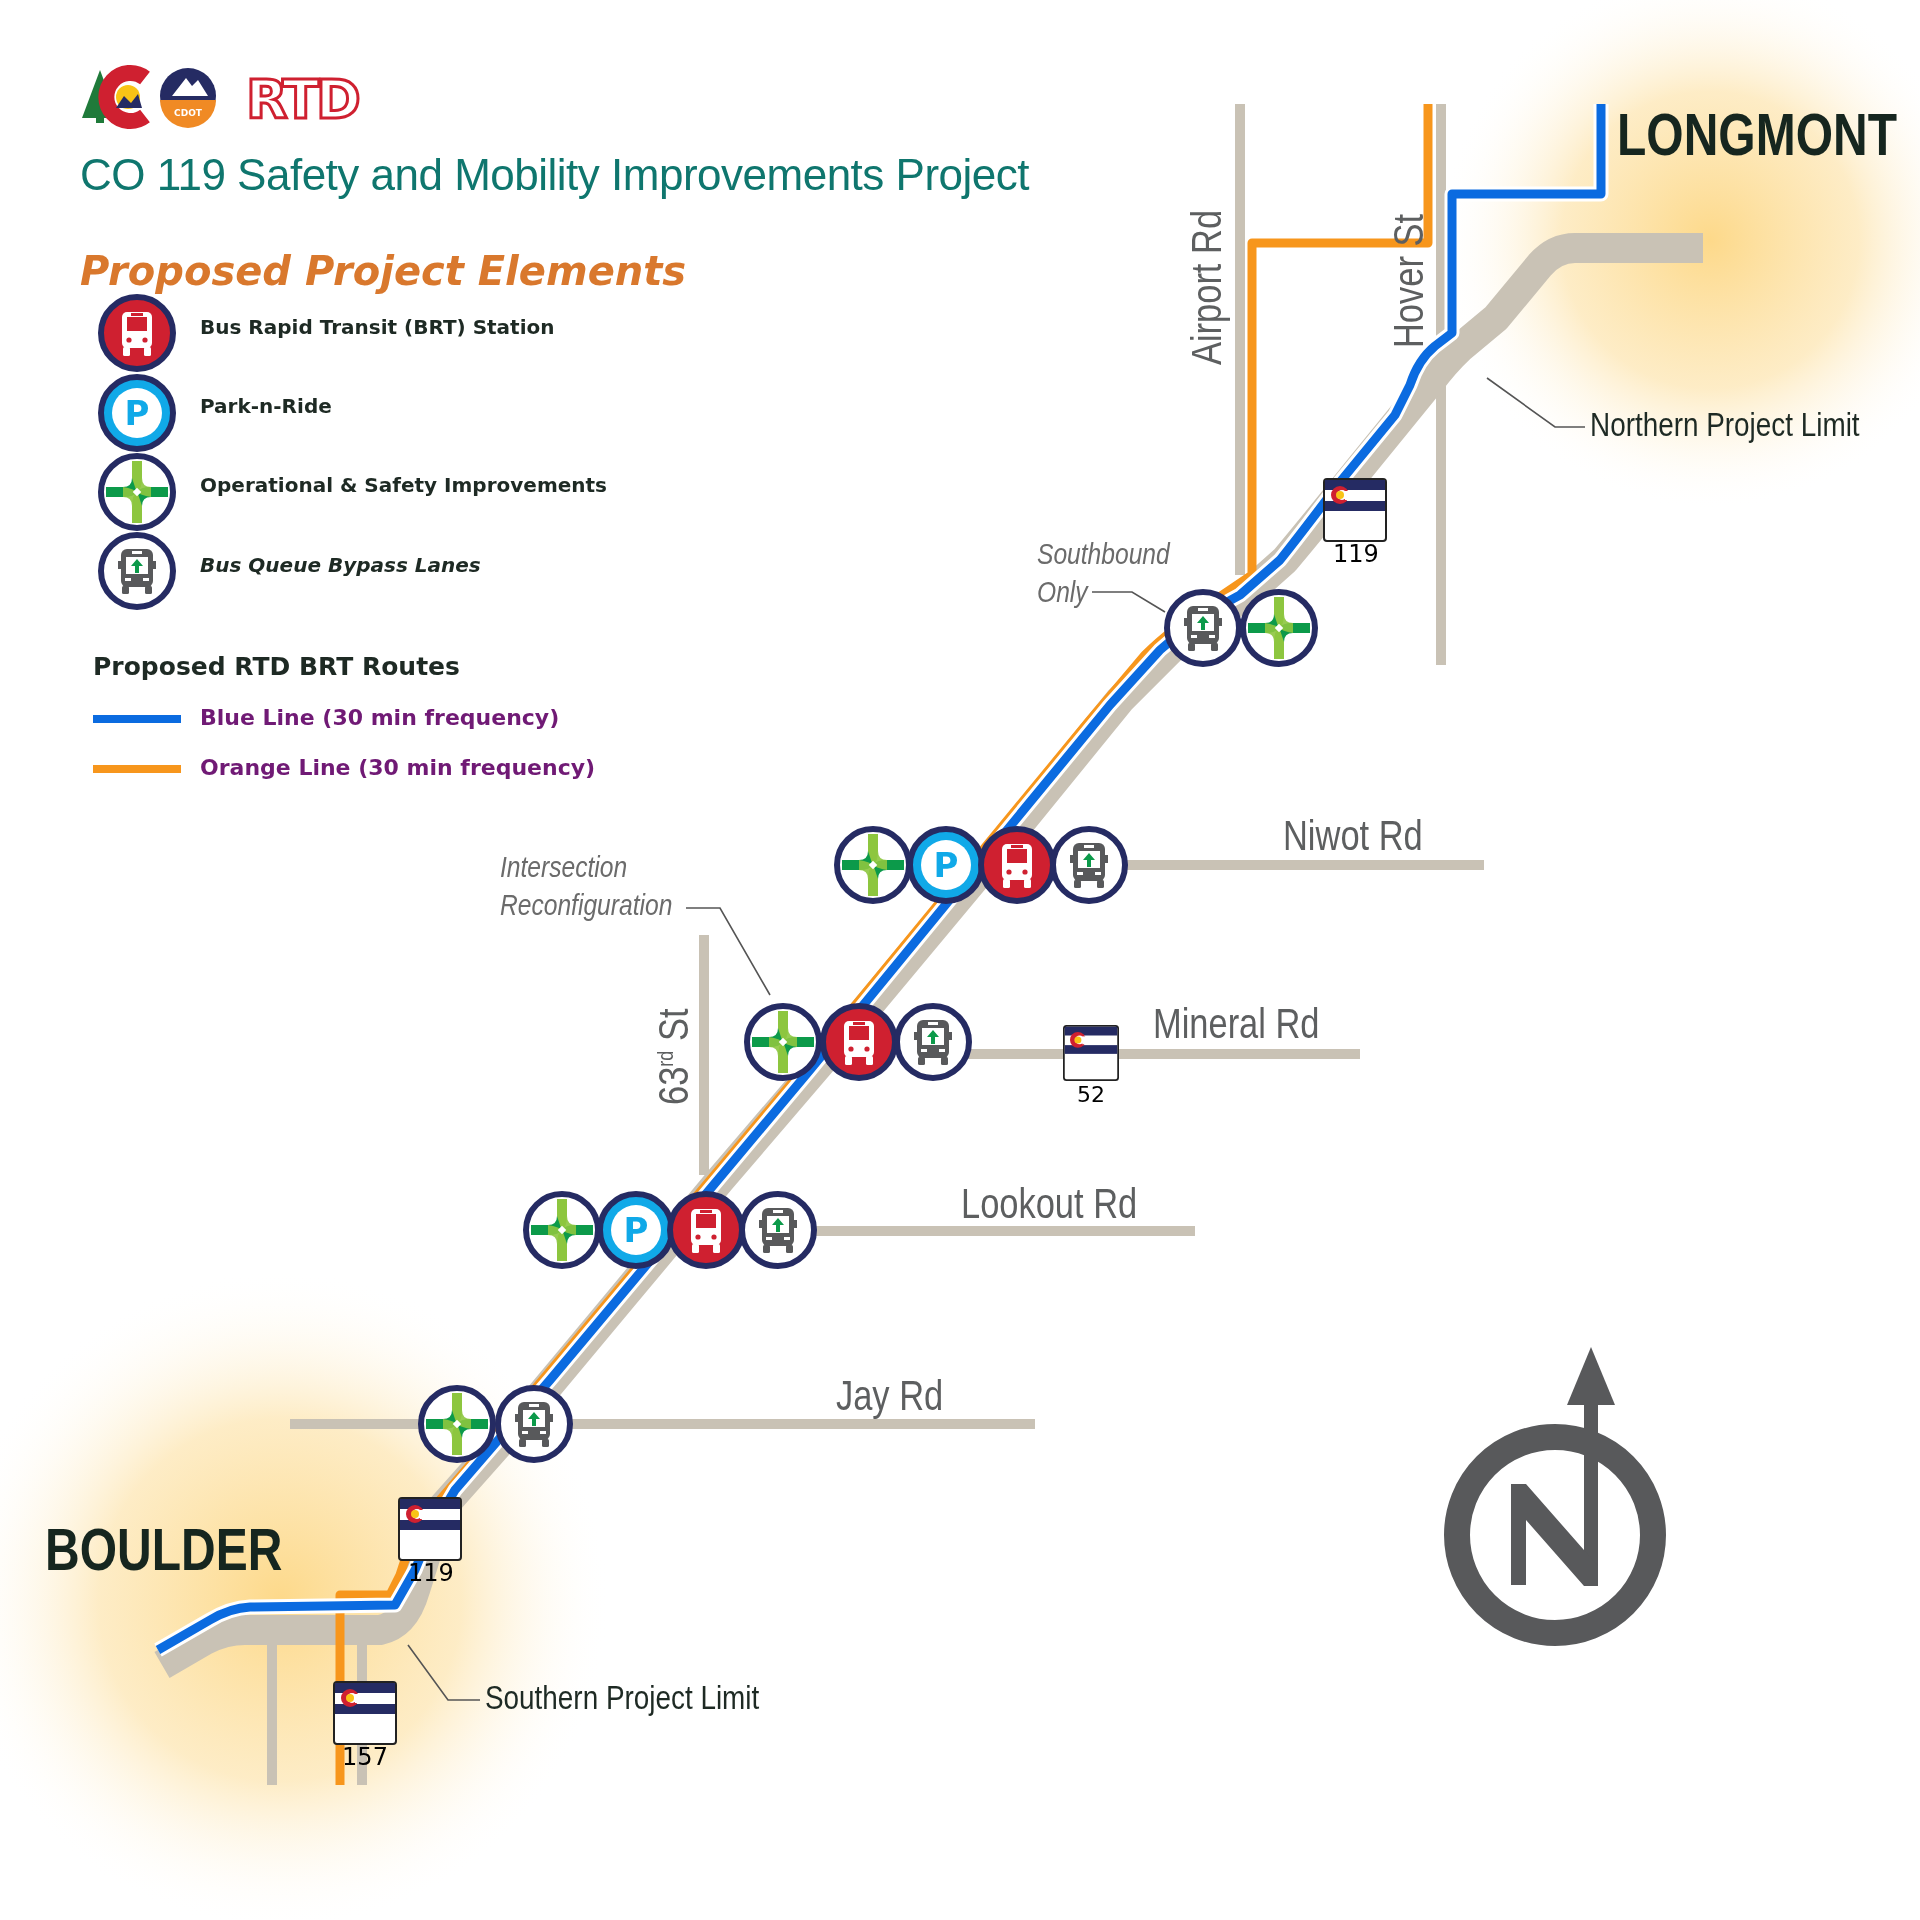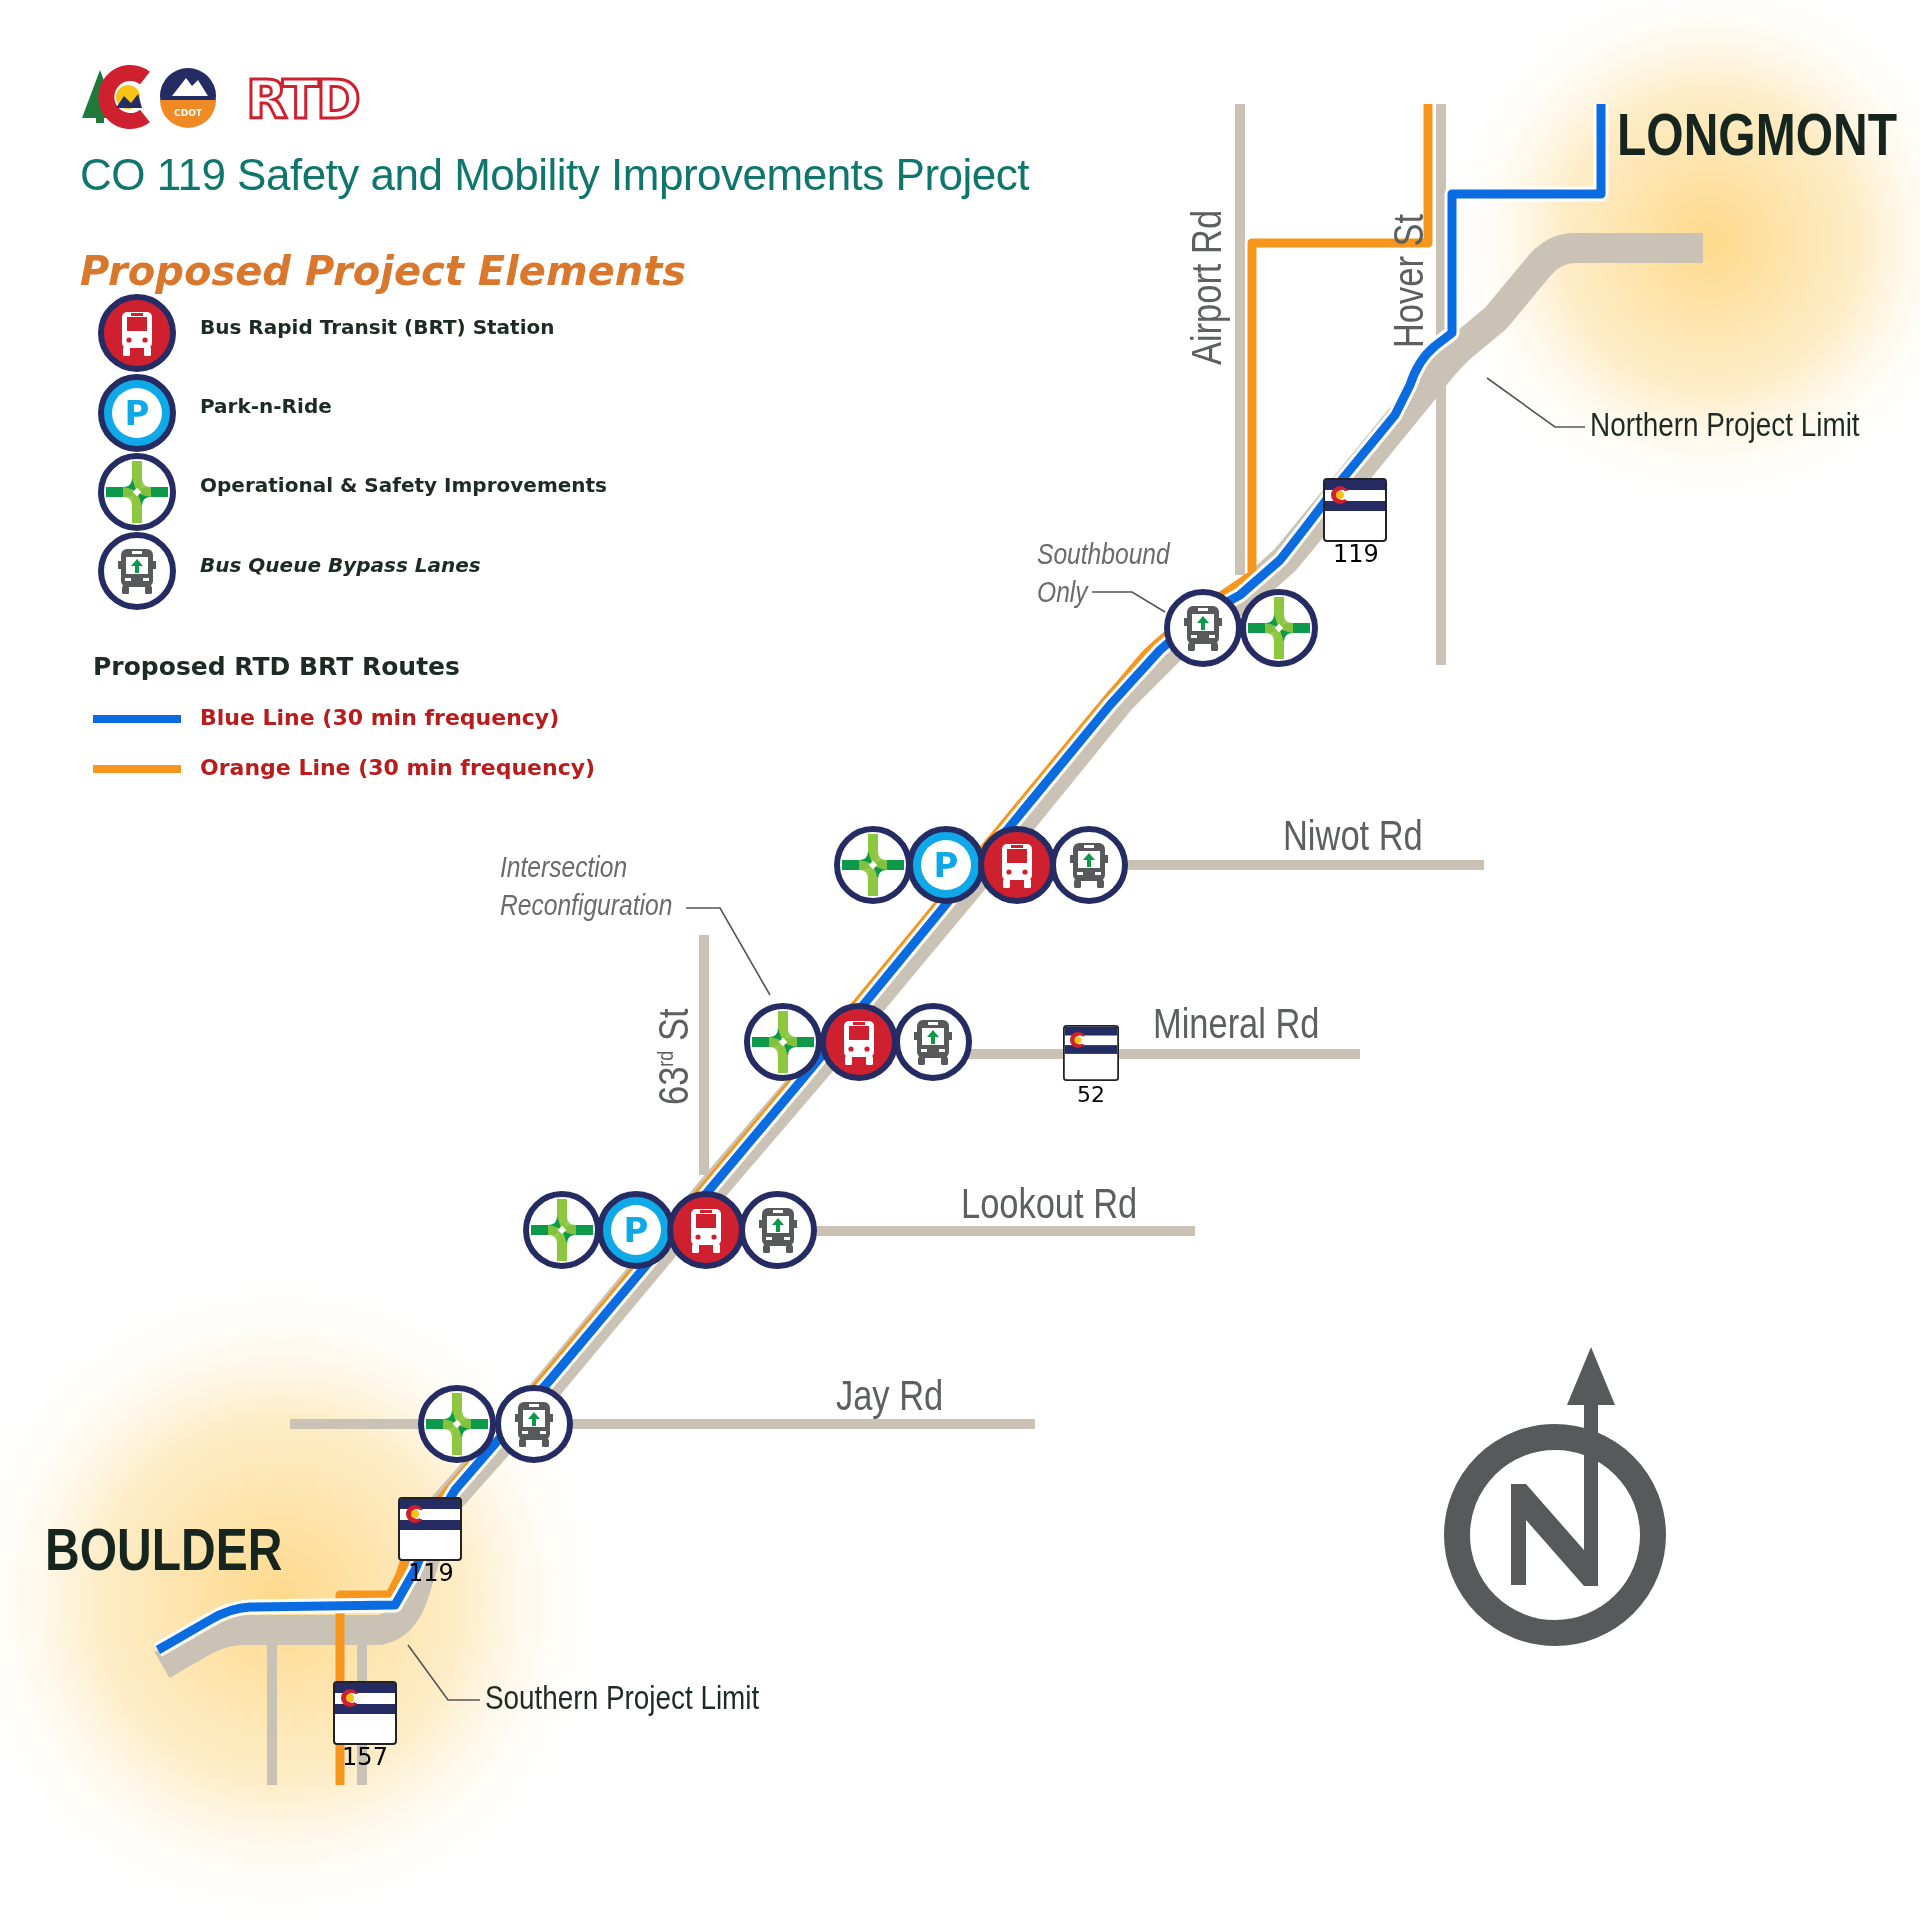--- a/index.html
+++ b/index.html
@@ -3,21 +3,21 @@
 <meta charset="utf-8">
 <style>
   html,body{margin:0;padding:0;background:#fff;}
   body{width:1920px;height:1920px;position:relative;overflow:hidden;font-family:"DejaVu Sans","Liberation Sans",sans-serif;}
   svg#map{position:absolute;left:0;top:0;}
   .t{position:absolute;white-space:nowrap;}
   .title{left:80px;top:150px;font-size:44px;color:#0f766e;font-family:Liberation Sans, sans-serif;letter-spacing:-0.5px;}
   .subtitle{left:80px;top:200px;font-size:40px;color:#d9782d;font-style:italic;font-weight:bold;font-family:"DejaVu Sans",sans-serif;margin-top:48px;}
   .leg-label{font-size:20px;color:#1e2a24;font-weight:bold;font-family:"DejaVu Sans",sans-serif;}
   .routes-title{left:93px;top:652px;font-size:25px;font-weight:bold;color:#1e2a24;}
-  .route-label{font-size:22px;color:#b91c1c;font-weight:bold;}
+  .route-label{font-size:22px;color:#701a75;font-weight:bold;}
   .road-label{font-family:"Liberation Sans",sans-serif;font-size:42px;color:#5d5f60;transform:scaleX(0.82);transform-origin:left top;}
   .city{font-family:"Liberation Sans",sans-serif;font-weight:bold;font-size:60px;color:#16261f;transform:scaleX(0.8);transform-origin:left top;}
   .note{font-family:"Liberation Sans",sans-serif;font-style:italic;font-size:30px;color:#6b6b6b;line-height:38px;transform:scaleX(0.82);transform-origin:left top;}
   .limit{font-family:"Liberation Sans",sans-serif;font-size:34px;color:#1e2a24;transform:scaleX(0.82);transform-origin:left top;}
   .shield-num{font-family:"DejaVu Sans",sans-serif;font-size:24px;margin-top:28px;}
 </style>
 </head>
 <body>
 
 <svg id="map" width="1920" height="1920" viewBox="0 0 1920 1920">

